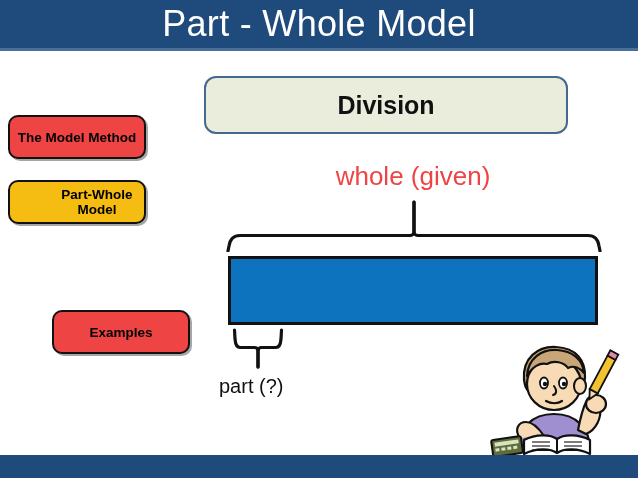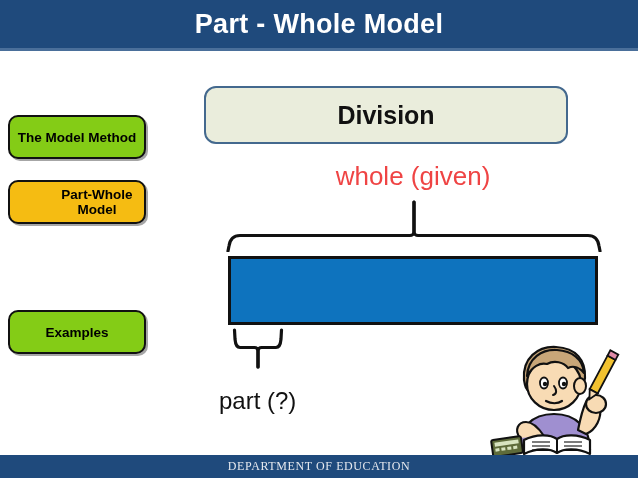--- a/index.html
+++ b/index.html
@@ -30,73 +30,72 @@
     width: 638px;
     height: 3px;
     background: #4A6F9A;
   }
   #slide-title {
     position: absolute;
     left: 0; top: 3px;
     width: 638px;
     text-align: center;
     color: #ffffff;
-    font-size: 27px;
-    font-weight: bold;
+    font-size: 36px;
+    font-weight: normal;
     letter-spacing: 0.3px;
     line-height: 42px;
     font-family: "Liberation Sans", sans-serif;
   }
 
   
   .side-btn {
     position: absolute;
     left: 8px;
     width: 138px;
     height: 44px;
     border: 2px solid #111111;
     border-radius: 10px;
-    background: #84cc16;
+    background: #ef4444;
     box-sizing: border-box;
     display: flex;
     align-items: center;
     justify-content: center;
     box-shadow: 2px 2px 0px rgba(0,0,0,0.35);
   }
   .side-btn.active {
     background: #F5BC12;
     padding-left: 40px;
   }
   .side-btn span {
     color: #000000;
     font-size: 13.5px;
     font-weight: bold;
     text-align: center;
     font-family: "Liberation Sans", sans-serif;
   }
   #side-btn-0 { top: 115px; }
   #side-btn-1 { top: 180px; }
   #side-btn-2 { top: 245px; }
-  #side-btn-3 { top: 310px; }
+  #side-btn-3 { top: 310px; margin-left: 44px; }
 
   
   #division-box {
     position: absolute;
     left: 204px;
     top: 76px;
     width: 364px;
     height: 58px;
     background: #EAEDDC;
     border: 2px solid #44698E;
     border-radius: 12px;
     box-sizing: border-box;
     display: flex;
     align-items: center;
     justify-content: center;
-    margin-top: 10px;
   }
   #division-label {
     font-size: 25px;
     font-weight: bold;
     color: #111111;
     font-family: "Liberation Sans", sans-serif;
   }
 
   
   #whole-label {
@@ -131,25 +130,24 @@
     position: absolute;
     left: 224px;
     top: 327px;
     width: 68px;
     height: 42px;
   }
   #part-label {
     position: absolute;
     left: 219px;
     top: 375px;
-    font-size: 24px;
+    font-size: 20px;
     color: #111111;
     font-family: "Liberation Sans", sans-serif;
     white-space: nowrap;
-    margin-top: 12px;
   }
 
   
   #boy-illustration {
     position: absolute;
     left: 484px;
     top: 338px;
     width: 148px;
     height: 118px;
   }
@@ -263,15 +261,14 @@
     <g transform="rotate(-8 23 108)" fill="#D8E4C0">
       <rect x="11" y="103" width="24" height="4"></rect>
       <rect x="11" y="109" width="4" height="3"></rect>
       <rect x="17" y="109" width="4" height="3"></rect>
       <rect x="23" y="109" width="4" height="3"></rect>
       <rect x="29" y="109" width="4" height="3"></rect>
     </g>
   </svg>
 
   <div id="footer-bar"></div>
-  <div id="footer-text">DEPARTMENT OF EDUCATION</div>
 
 </div>
 
 </body></html>

